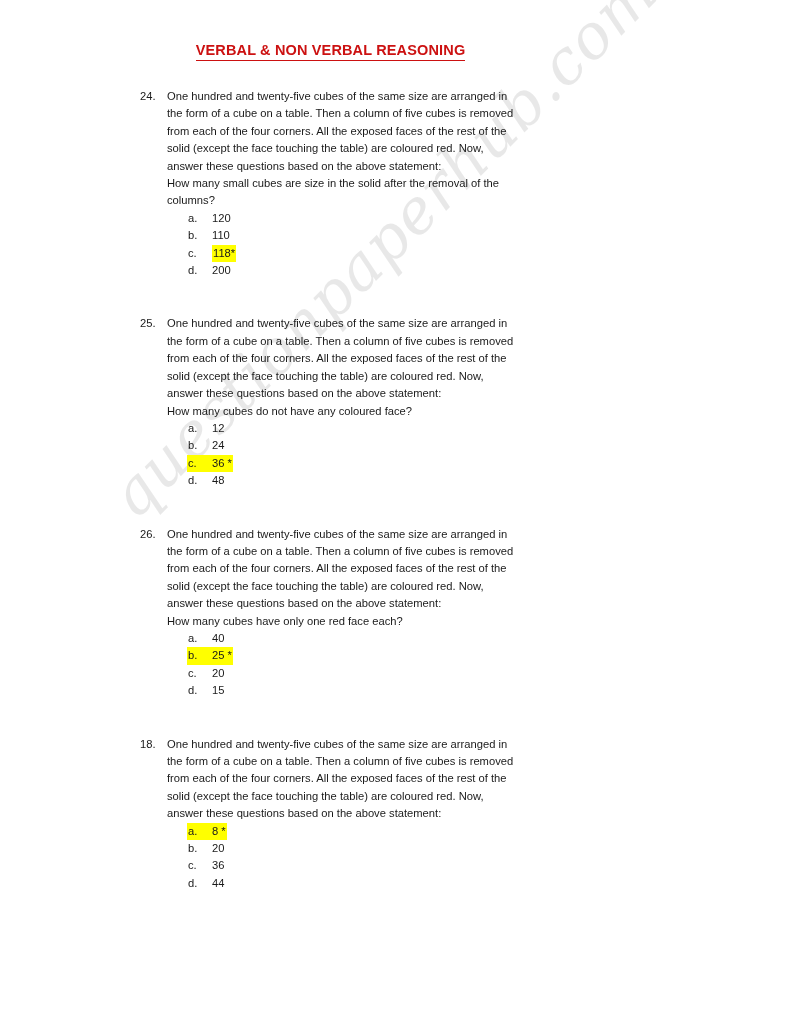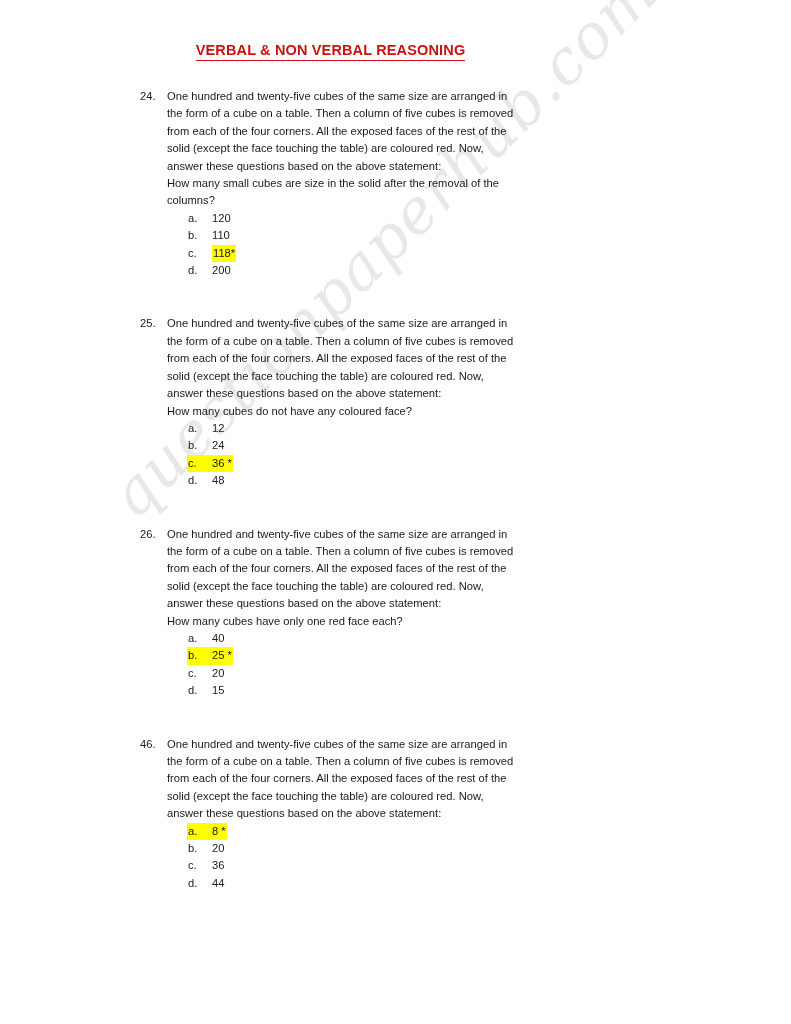--- a/index.html
+++ b/index.html
@@ -261,21 +261,21 @@
                   <span class="opt-letter">d.</span>
                   <span class="opt-value">15</span>
                 </span>
               </li>
             </ul>
           </div>
         </div>
       </div>
       <div class="question-block">
         <div class="q-row">
-          <div class="q-number">46.</div>
+          <div class="q-number">18.</div>
           <div class="q-body">
             <p class="q-stem">One hundred and twenty-five cubes of the same size are arranged in the form of a cube on a table. Then a column of five cubes is removed from each of the four corners. All the exposed faces of the rest of the solid (except the face touching the table) are coloured red. Now, answer these questions based on the above statement:</p>
             <ul class="options">
               <li class="option highlight-all">
                 <span class="opt-inner">
                   <span class="opt-letter">a.</span>
                   <span class="opt-value">8 *</span>
                 </span>
               </li>
               <li class="option">

